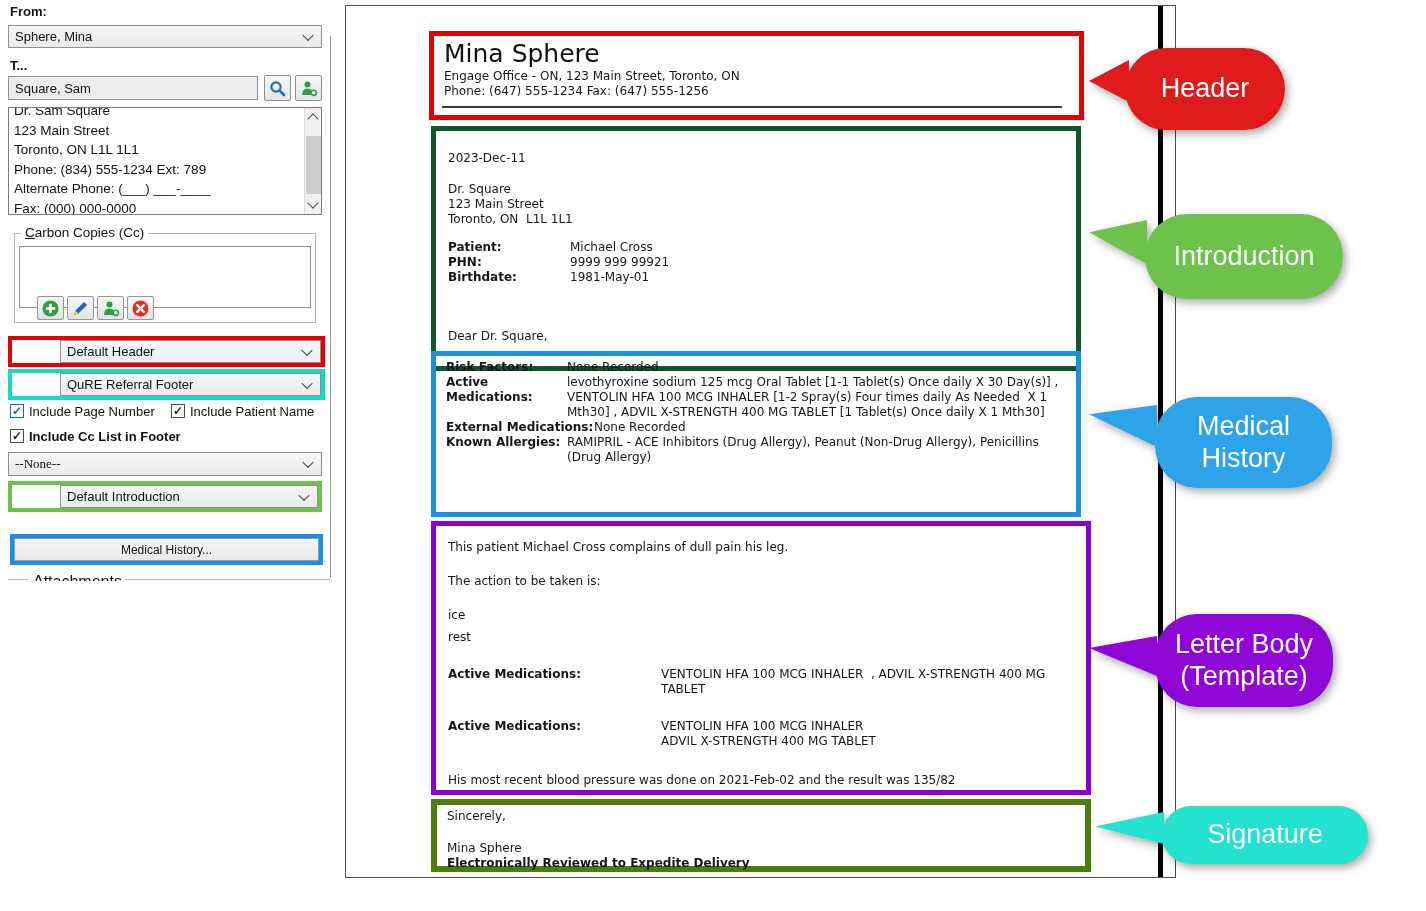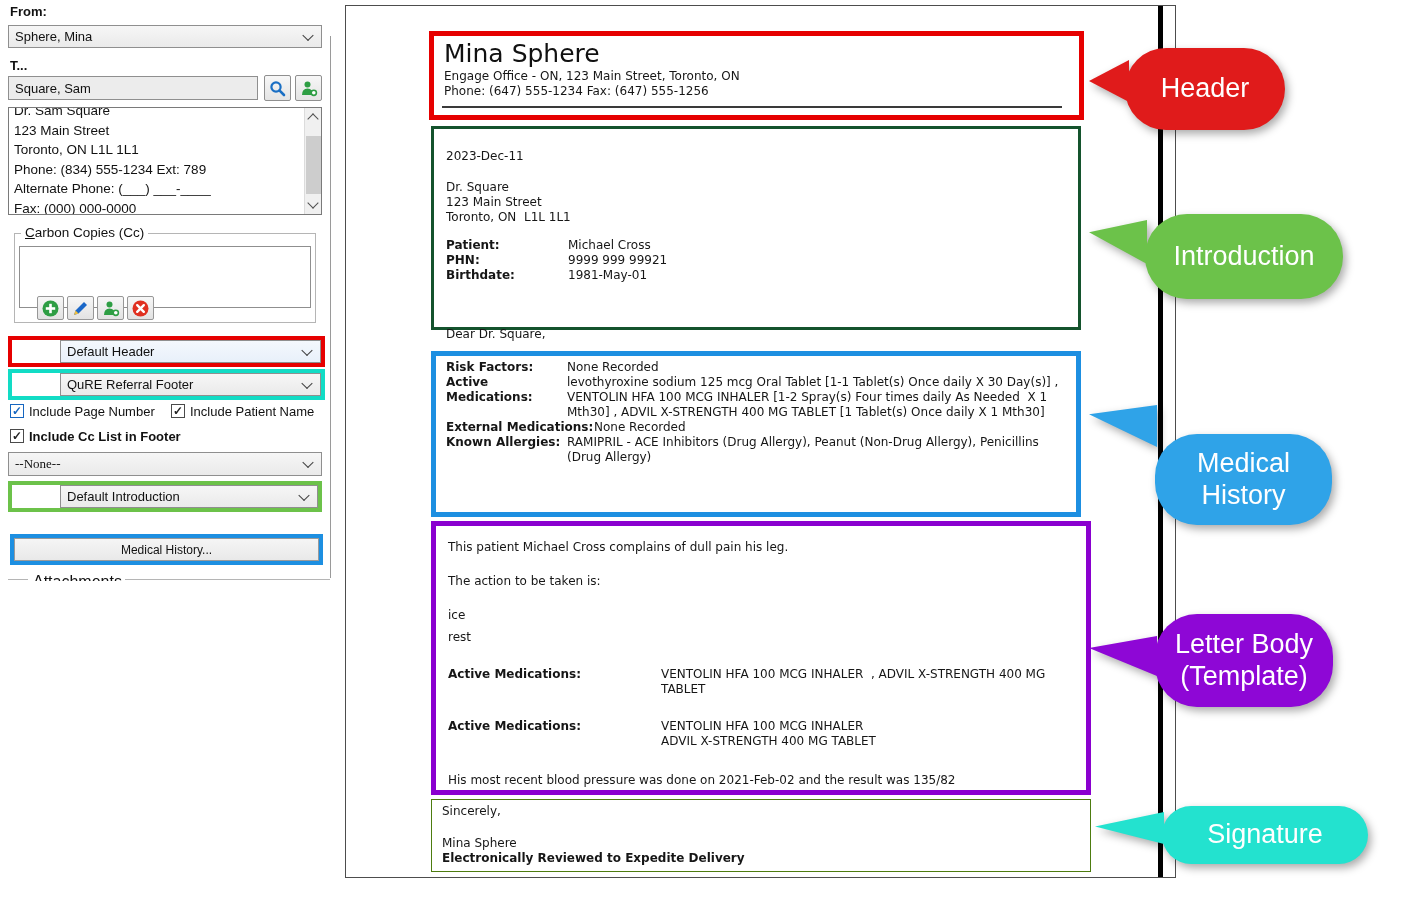--- a/index.html
+++ b/index.html
@@ -50,35 +50,35 @@
   .letter { font-family:"DejaVu Sans", sans-serif; font-size:12px; color:#161616; }
   .sec { position:absolute; }
   .b { font-weight:bold; }
   .pre { white-space:pre-wrap; }
 
   #sec-header { left:83px; top:25px; width:655px; height:89px; border:5px solid #e60000; padding:3px 10px; }
   #header-name { font-size:25px; font-weight:400; color:#111; line-height:30px; }
   #sec-header .sub { font-size:12px; line-height:15px; }
   #header-rule { position:absolute; left:8px; bottom:7px; width:620px; height:0; border-top:2px solid #3a3a3a; }
 
-  #sec-intro { left:85px; top:120px; width:650px; height:204px; border:3px solid #14532d; padding:0 12px; line-height:15px; }
+  #sec-intro { left:85px; top:120px; width:650px; height:245px; border:5px solid #14532d; padding:0 12px; line-height:15px; }
   .grid-row { display:flex; }
   .grid-row .lab { width:122px; flex:none; font-weight:bold; }
   #intro-salutation { margin-top:44px; }
 
   #sec-medhx { left:85px; top:345px; width:650px; height:166px; border:5px solid #1d8fe1; padding:4px 10px; line-height:15px; }
   #sec-medhx .grid-row .lab { width:121px; }
   #sec-medhx .val { flex:1; }
 
   #sec-body { left:85px; top:515px; width:660px; height:274px; border:5px solid #8a00cf; padding:0 12px; line-height:15px; }
   .meds-row { display:flex; }
   .meds-row .lab { width:213px; flex:none; font-weight:bold; }
   .meds-row .val { width:445px; }
 
-  #sec-sig { left:85px; top:793px; width:660px; height:73px; border:1px solid #4d7c0f; padding:2px 10px; line-height:15px; }
+  #sec-sig { left:85px; top:793px; width:660px; height:73px; border:6px solid #4d7c0f; padding:2px 10px; line-height:15px; }
 
   
   .callout { position:absolute; z-index:10; filter:drop-shadow(3px 4px 4px rgba(0,0,0,0.33)); }
   .bubble { display:flex; align-items:center; justify-content:center; text-align:center; color:#fff; font-size:27px; line-height:1.16; border-radius:42px; font-family:"Liberation Sans",sans-serif; }
   .tail { position:absolute; }
   #callout-header { left:1125px; top:48px; }
   #callout-header .bubble { width:160px; height:82px; background:#e01b1b; }
   #callout-header .tail { left:-36px; top:12px; width:40px; height:42px; background:#e01b1b; clip-path:polygon(0 50%,100% 0,100% 100%); }
   #callout-introduction { left:1145px; top:214px; }
   #callout-introduction .bubble { width:198px; height:85px; background:#6cc24a; }
@@ -289,21 +289,21 @@
 <div class="callout" id="callout-header">
   <div class="tail"></div>
   <div class="bubble">Header</div>
 </div>
 <div class="callout" id="callout-introduction">
   <div class="tail"></div>
   <div class="bubble">Introduction</div>
 </div>
 <div class="callout" id="callout-medhx">
   <div class="tail"></div>
-  <div class="bubble" style="padding:0 26px;margin-top:37px;">Medical History</div>
+  <div class="bubble" style="padding:0 26px;">Medical History</div>
 </div>
 <div class="callout" id="callout-body">
   <div class="tail"></div>
   <div class="bubble" style="padding:0 16px;">Letter Body (Template)</div>
 </div>
 <div class="callout" id="callout-signature">
   <div class="tail"></div>
   <div class="bubble">Signature</div>
 </div>
 

